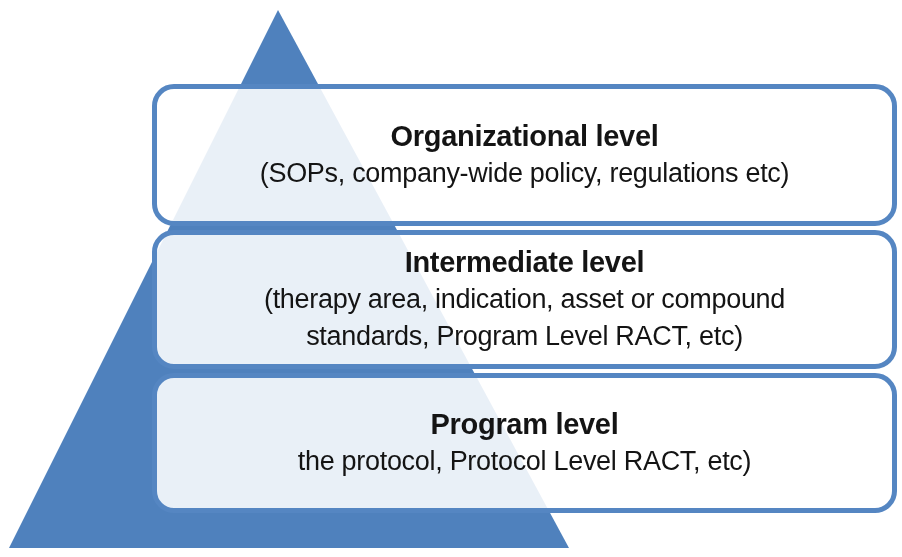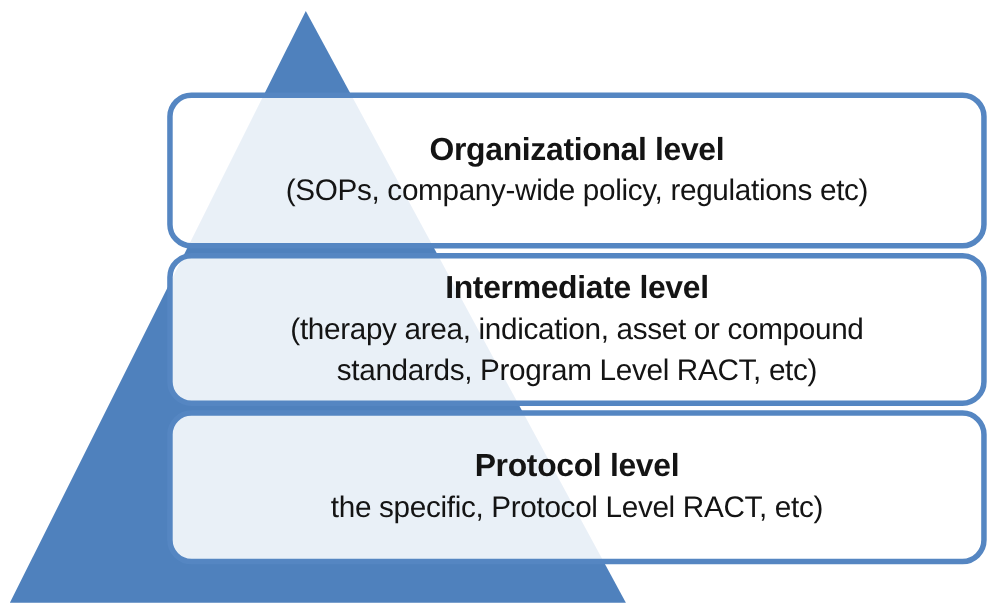--- a/index.html
+++ b/index.html
@@ -65,17 +65,17 @@
     <div class="level-line">standards, Program Level RACT, etc)</div>
   </div>
 
   <div class="level-box b1">
     <div class="level-title">Organizational level</div>
     <div class="level-line">(SOPs, company-wide policy, regulations etc)</div>
     <div class="level-line"></div>
   </div>
 
   <div class="level-box b3">
-    <div class="level-title">Protocol level</div>
-    <div class="level-line">the specific, Protocol Level RACT, etc)</div>
+    <div class="level-title">Program level</div>
+    <div class="level-line">the protocol, Protocol Level RACT, etc)</div>
   </div>
 
 </div>
 
 </body></html>

